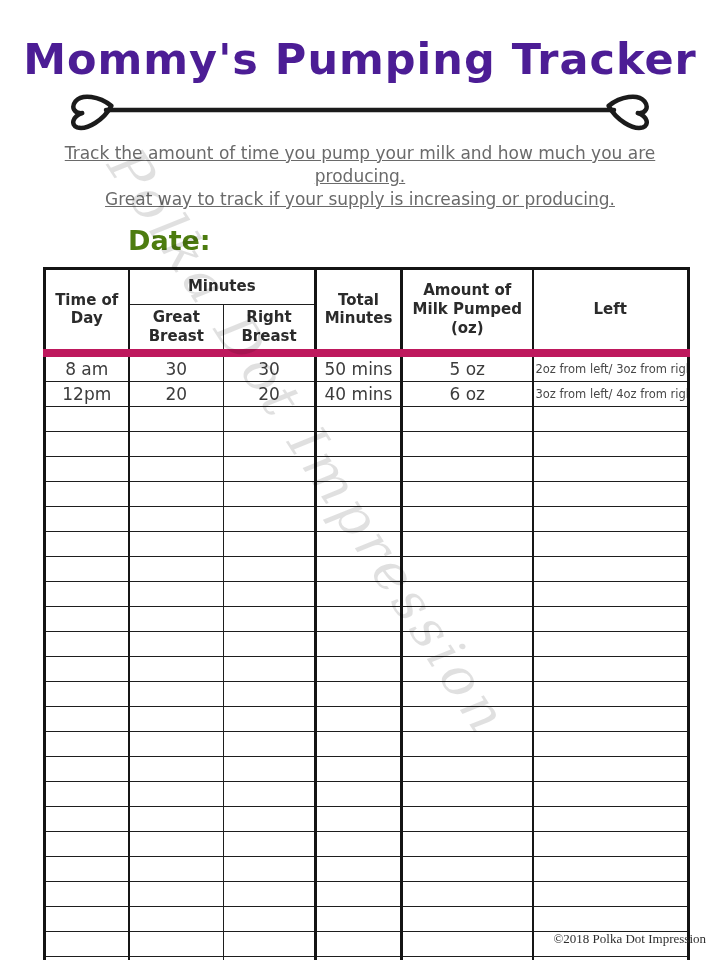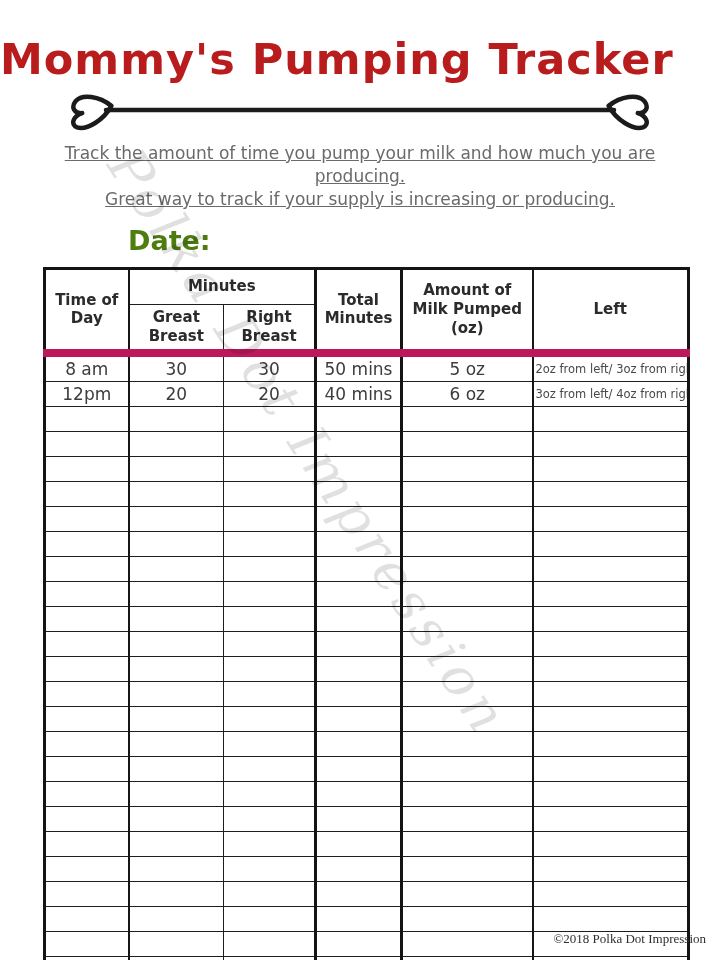--- a/index.html
+++ b/index.html
@@ -7,25 +7,25 @@
     position: relative;
     width: 720px;
     height: 960px;
     background: #ffffff;
     overflow: hidden;
     font-family: "DejaVu Sans", sans-serif;
     color: #1b1b1b;
   }
   .title {
     margin: 34px 0 0 0;
-    text-align: left;
+    text-align: center;
     font-size: 43px;
     font-weight: bold;
     letter-spacing: 1px;
-    color: #b91c1c;
+    color: #4c1d95;
     font-family: "DejaVu Sans", sans-serif;
   }
   .divider-wrap { text-align: center; margin-top: 4px; }
   .subtitle {
     margin: 6px auto 0 auto;
     width: 665px;
     text-align: center;
     font-size: 17px;
     line-height: 1.35;
     color: #6a6a6a;

